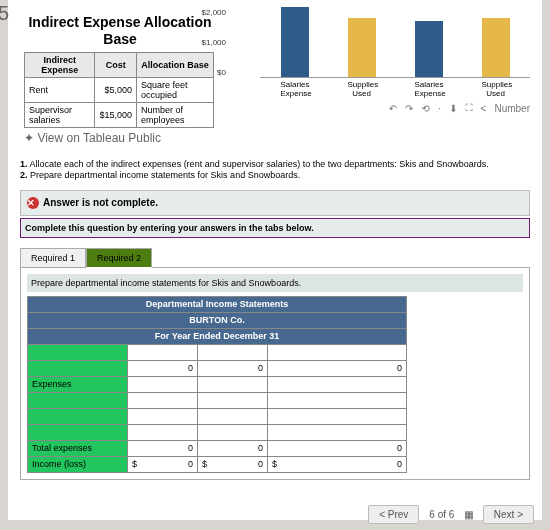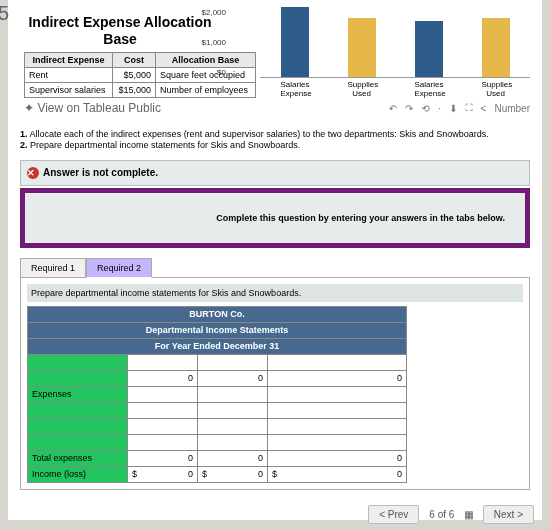--- a/index.html
+++ b/index.html
@@ -2,43 +2,43 @@
 <html><head>
 <meta charset="utf-8">
 <style>
 * { box-sizing: border-box; margin: 0; padding: 0; }
 body { font-family: Arial, sans-serif; font-size: 10px; background: #d8d4d0; width: 550px; height: 530px; overflow: hidden; position: relative; }
 .page { background: #fff; margin: 0 8px; padding: 8px 12px; min-height: 520px; }
 .top-5 { position: absolute; left: -2px; top: 2px; font-size: 20px; color: #666; }
 .header-row { display: flex; gap: 8px; }
 .title-card { width: 200px; padding: 6px 4px; }
 .main-title { font-size: 14px; font-weight: bold; text-align: center; line-height: 1.2; }
-.alloc-table { border-collapse: collapse; width: 232px; font-size: 9px; margin-top: 4px; border-radius: 12px; }
+.alloc-table { border-collapse: collapse; width: 190px; font-size: 9px; margin-top: 4px; border-radius: 12px; }
 .alloc-table th, .alloc-table td { border: 1px solid #888; padding: 2px 4px; }
 .alloc-table th { background: #e8e8e8; font-weight: bold; }
 .alloc-table td:nth-child(2) { text-align: right; }
 .tableau { font-size: 12px; color: #666; margin-top: 3px; }
 .tableau::before { content: "✦ "; }
 .chart-area { flex: 1; position: relative; }
 .y-axis { position: absolute; left: 0; top: 0; font-size: 8px; color: #333; }
 .y-tick { position: absolute; right: 2px; }
 .bars { display: flex; align-items: flex-end; justify-content: space-around; height: 70px; margin-left: 32px; border-bottom: 1px solid #999; gap: 6px; padding: 0 4px; }
 .bar { width: 28px; }
 .bar-labels { display: flex; justify-content: space-around; margin-left: 32px; font-size: 8px; text-align: center; gap: 6px; padding: 0 4px; margin-top: 2px; }
 .bar-labels div { width: 28px; }
 .controls { display: flex; justify-content: flex-end; gap: 8px; font-size: 10px; color: #777; margin-top: 4px; align-items: center; }
 .ctrl-icon { cursor: pointer; }
 .instructions { font-size: 9px; margin: 8px 0; line-height: 1.3; }
 .instructions strong { font-weight: bold; }
 .alert-bar { background: #e6ecec; border: 1px solid #bbb; padding: 6px; text-align: left; font-size: 10px; font-weight: bold; margin-bottom: 2px; }
 .alert-bar .x-icon { display: inline-block; width: 12px; height: 12px; background: #c33; color: #fff; border-radius: 50%; line-height: 12px; font-size: 9px; margin-right: 4px; }
-.instr-bar { background: #e6ecec; border: 5px solid #701a75; padding: 20px; font-size: 9px; font-weight: bold; text-align: right; }
+.instr-bar { background: #e6ecec; border: 1px solid #701a75; padding: 4px; font-size: 9px; font-weight: bold; }
 .tabs { display: flex; margin-top: 10px; }
 .tab { border: 1px solid #aaa; padding: 4px 10px; font-size: 9px; background: #f0f0f0; cursor: pointer; }
-.tab.active { background: #c4b5fd; border-bottom-color: #fff; }
+.tab.active { background: #4d7c0f; border-bottom-color: #fff; }
 .tab-content { border: 1px solid #aaa; margin-top: -1px; padding: 6px; }
 .prompt { background: #dce4e4; padding: 4px; font-size: 9px; margin-bottom: 4px; }
 .stmt-table { border-collapse: collapse; width: 380px; font-size: 9px; }
 .stmt-table td, .stmt-table th { border: 1px solid #888; padding: 2px 4px; height: 16px; }
 .stmt-head { background: #47698f; color: #fff; text-align: center; font-weight: bold; }
 .col-head { background: #47698f; color: #fff; text-align: center; font-weight: bold; }
 .label-cell { background: #22c55e; width: 100px; }
 .num-cell { text-align: right; width: 70px; background: #fff; }
 .footer-nav { position: absolute; bottom: 6px; right: 16px; display: flex; align-items: center; gap: 10px; font-size: 10px; color: #555; }
 .nav-btn { border: 1px solid #bbb; background: #eee; padding: 3px 10px; cursor: pointer; border-radius: 2px; }
@@ -123,24 +123,24 @@
     <div class="tab">Required 1</div>
     <div class="tab active">Required 2</div>
   </div>
 
   <div class="tab-content">
     <div class="prompt">Prepare departmental income statements for Skis and Snowboards.</div>
 
     <table class="stmt-table">
       <tbody>
           <tr>
+            <td colspan="5" class="stmt-head">Departmental Income Statements</td>
+          </tr>
+      <tr>
             <td colspan="5" class="stmt-head">BURTON Co.</td>
-          </tr>
-      <tr>
-            <td colspan="5" class="stmt-head">Departmental Income Statements</td>
           </tr>
       <tr>
             <td colspan="5" class="stmt-head">For Year Ended December 31</td>
           </tr>
       <tr>
             <td class="label-cell"></td>
             <td class="num-cell"></td>
             <td class="num-cell"></td>
             <td class="num-cell" colspan="2"></td>
           </tr>

